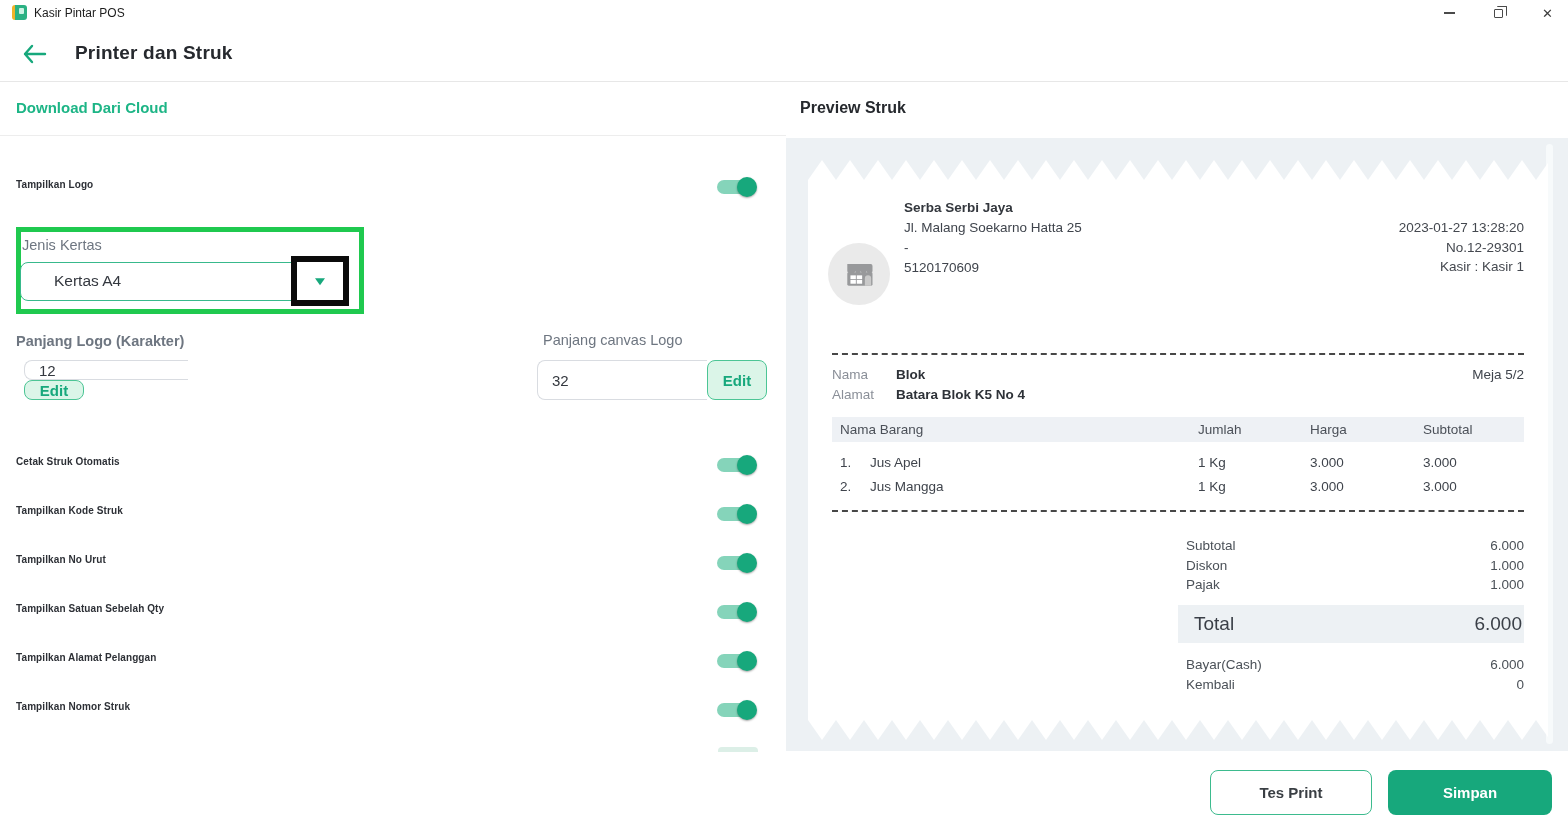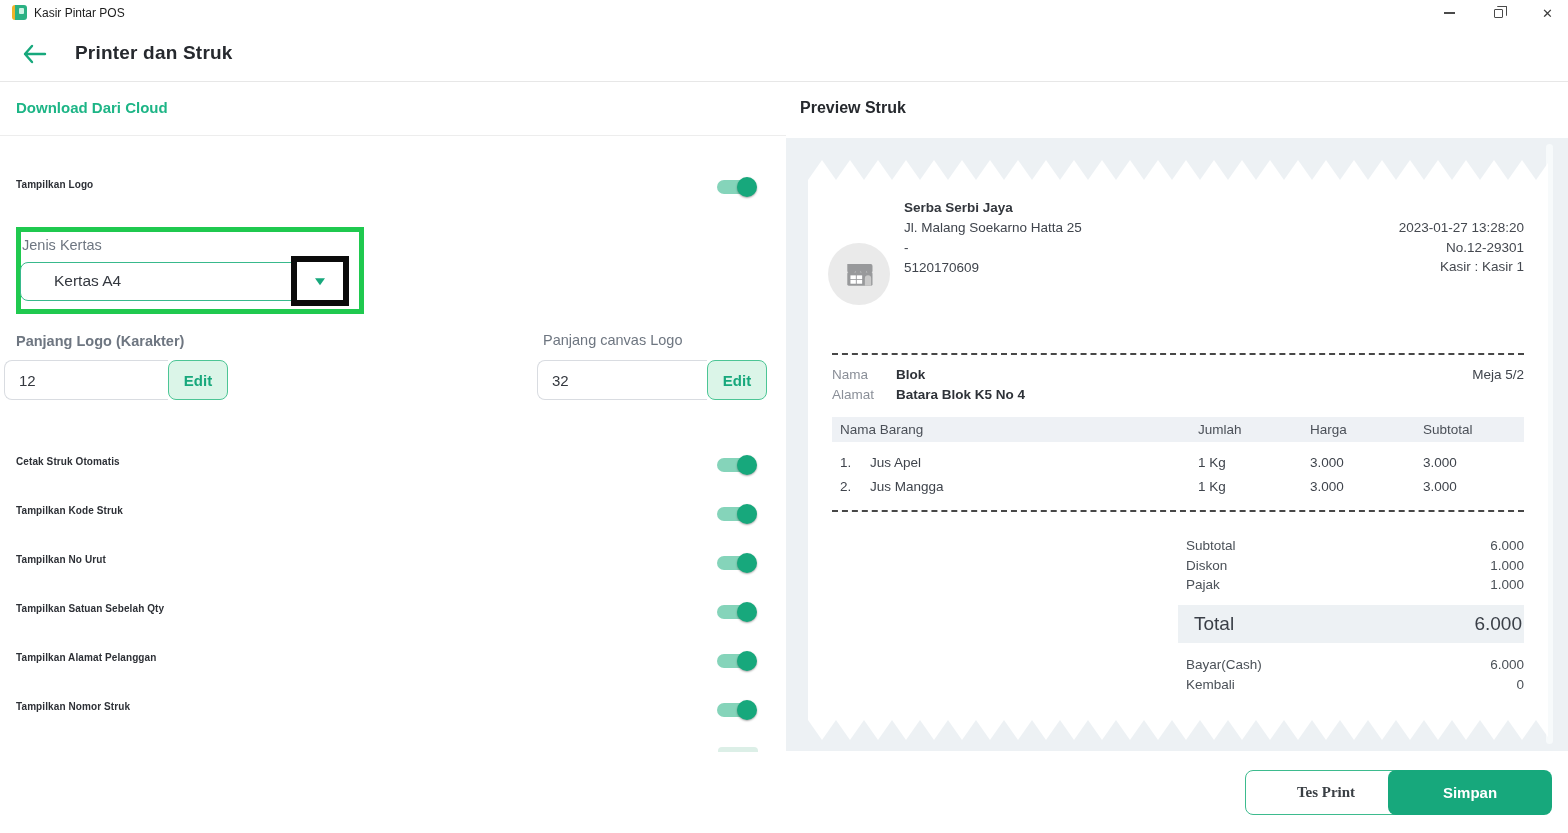--- a/index.html
+++ b/index.html
@@ -102,21 +102,21 @@
   .totals { margin-left:354px; margin-top:24px; line-height:19.5px; }
   .t-row { display:flex; justify-content:space-between; color:#4b5158; }
   .total-bar { margin-left:346px; margin-top:10px; height:38px; background:#edf1f4;
     display:flex; align-items:center; justify-content:space-between; padding:0 2px 0 16px;
     font-size:19px; color:#3a3f47; }
   .payment { margin-left:354px; margin-top:12px; line-height:20px; }
 
   
   .btn-tes { position:absolute; left:1210px; top:770px; width:162px; height:45px; background:#fff;
     border:1px solid #3dbb8e; border-radius:8px; font-size:15px; font-weight:600; color:#3a3f44;
-    font-family:Liberation Serif, serif; cursor:pointer;margin-left:35px; }
+    font-family:Liberation Sans, sans-serif; cursor:pointer; }
   .btn-simpan { position:absolute; left:1388px; top:770px; width:164px; height:45px; background:#17a87c;
     border:none; border-radius:8px; font-size:15px; font-weight:600; color:#ffffff;
     font-family:"Liberation Sans",sans-serif; cursor:pointer; }
 </style>
 </head>
 <body>
 
 <div class="app">
 
   <div class="titlebar">
@@ -157,21 +157,21 @@
     <div class="annotation-green"></div>
     <span class="field-label jenis-label">Jenis Kertas</span>
     <div class="dropdown">
       <span class="dropdown-value">Kertas A4</span>
     </div>
     <div class="annotation-black">
       <span class="caret-down"></span>
     </div>
 
     <span class="field-label" style="left:16px; top:251px;font-weight:bold;">Panjang Logo (Karakter)</span>
-    <div class="field-group" style="left:4px; top:278px;">
+    <div class="field-group" style="left:24px; top:278px;flex-direction:column;">
       <input class="field-input" style="width: 164px;" readonly="" value="12">
       <span class="edit-btn">Edit</span>
     </div>
 
     <span class="field-label" style="left:543px; top:250px;">Panjang canvas Logo</span>
     <div class="field-group" style="left:537px; top:278px;">
       <input class="field-input" style="width: 170px;" readonly="" value="32">
       <span class="edit-btn">Edit</span>
     </div>
 

